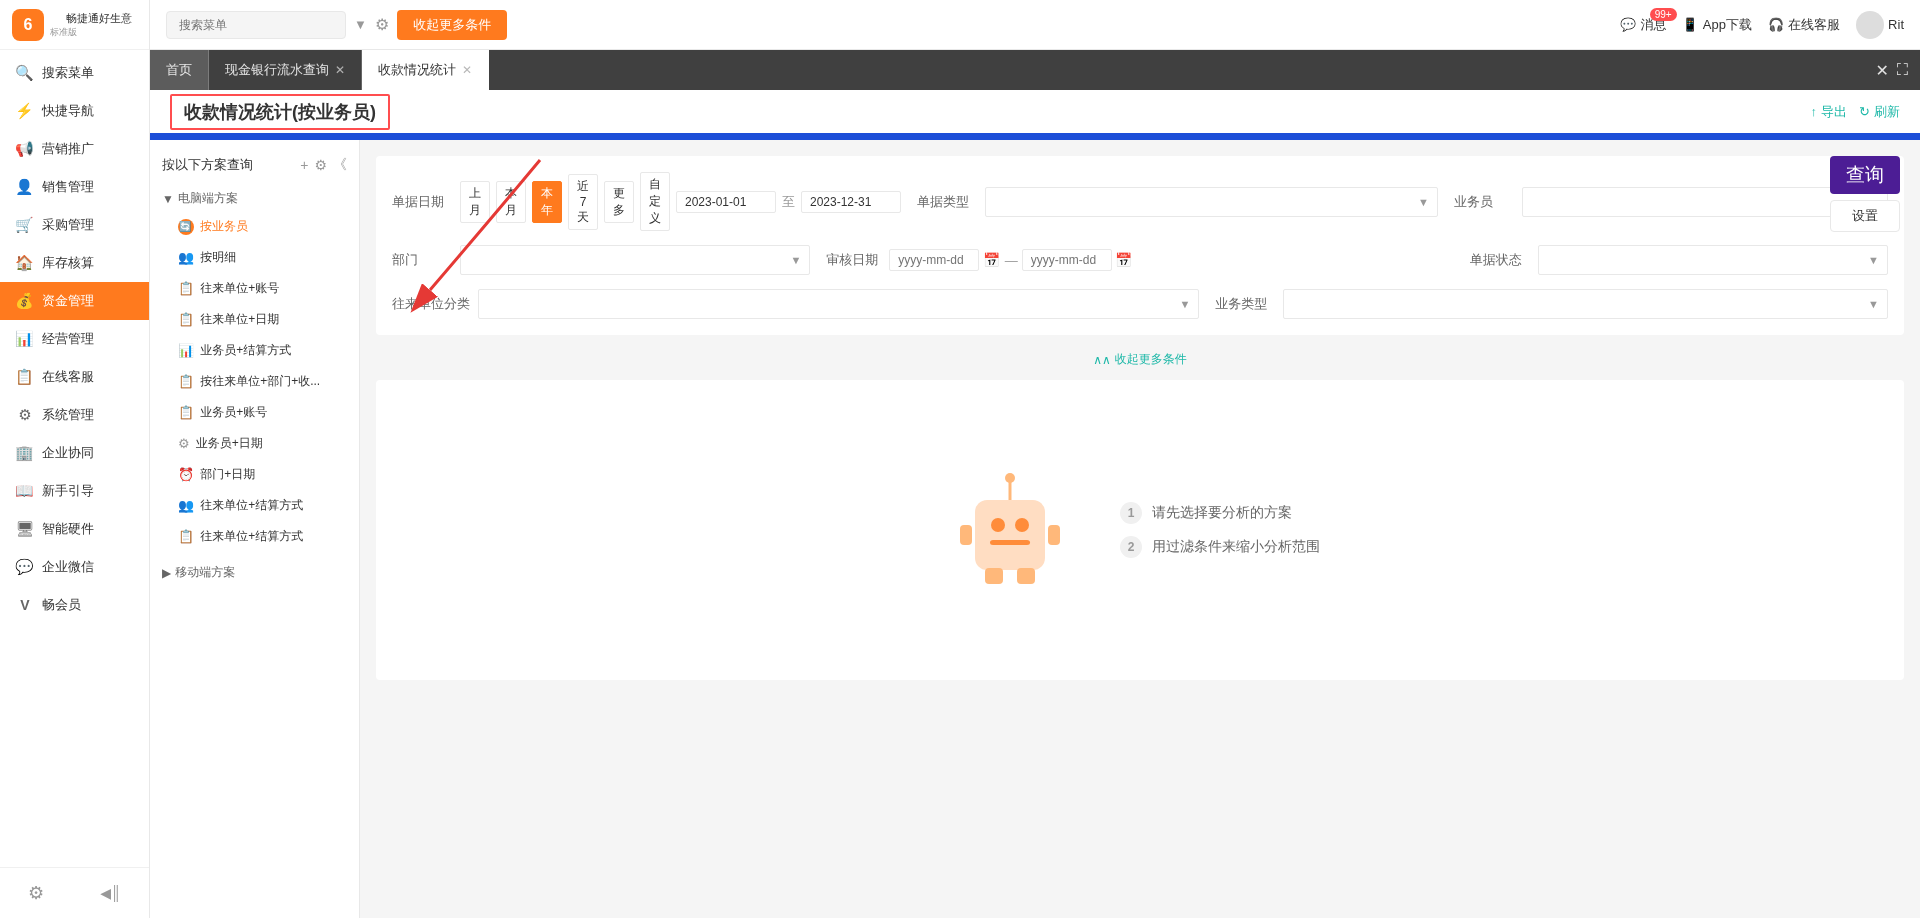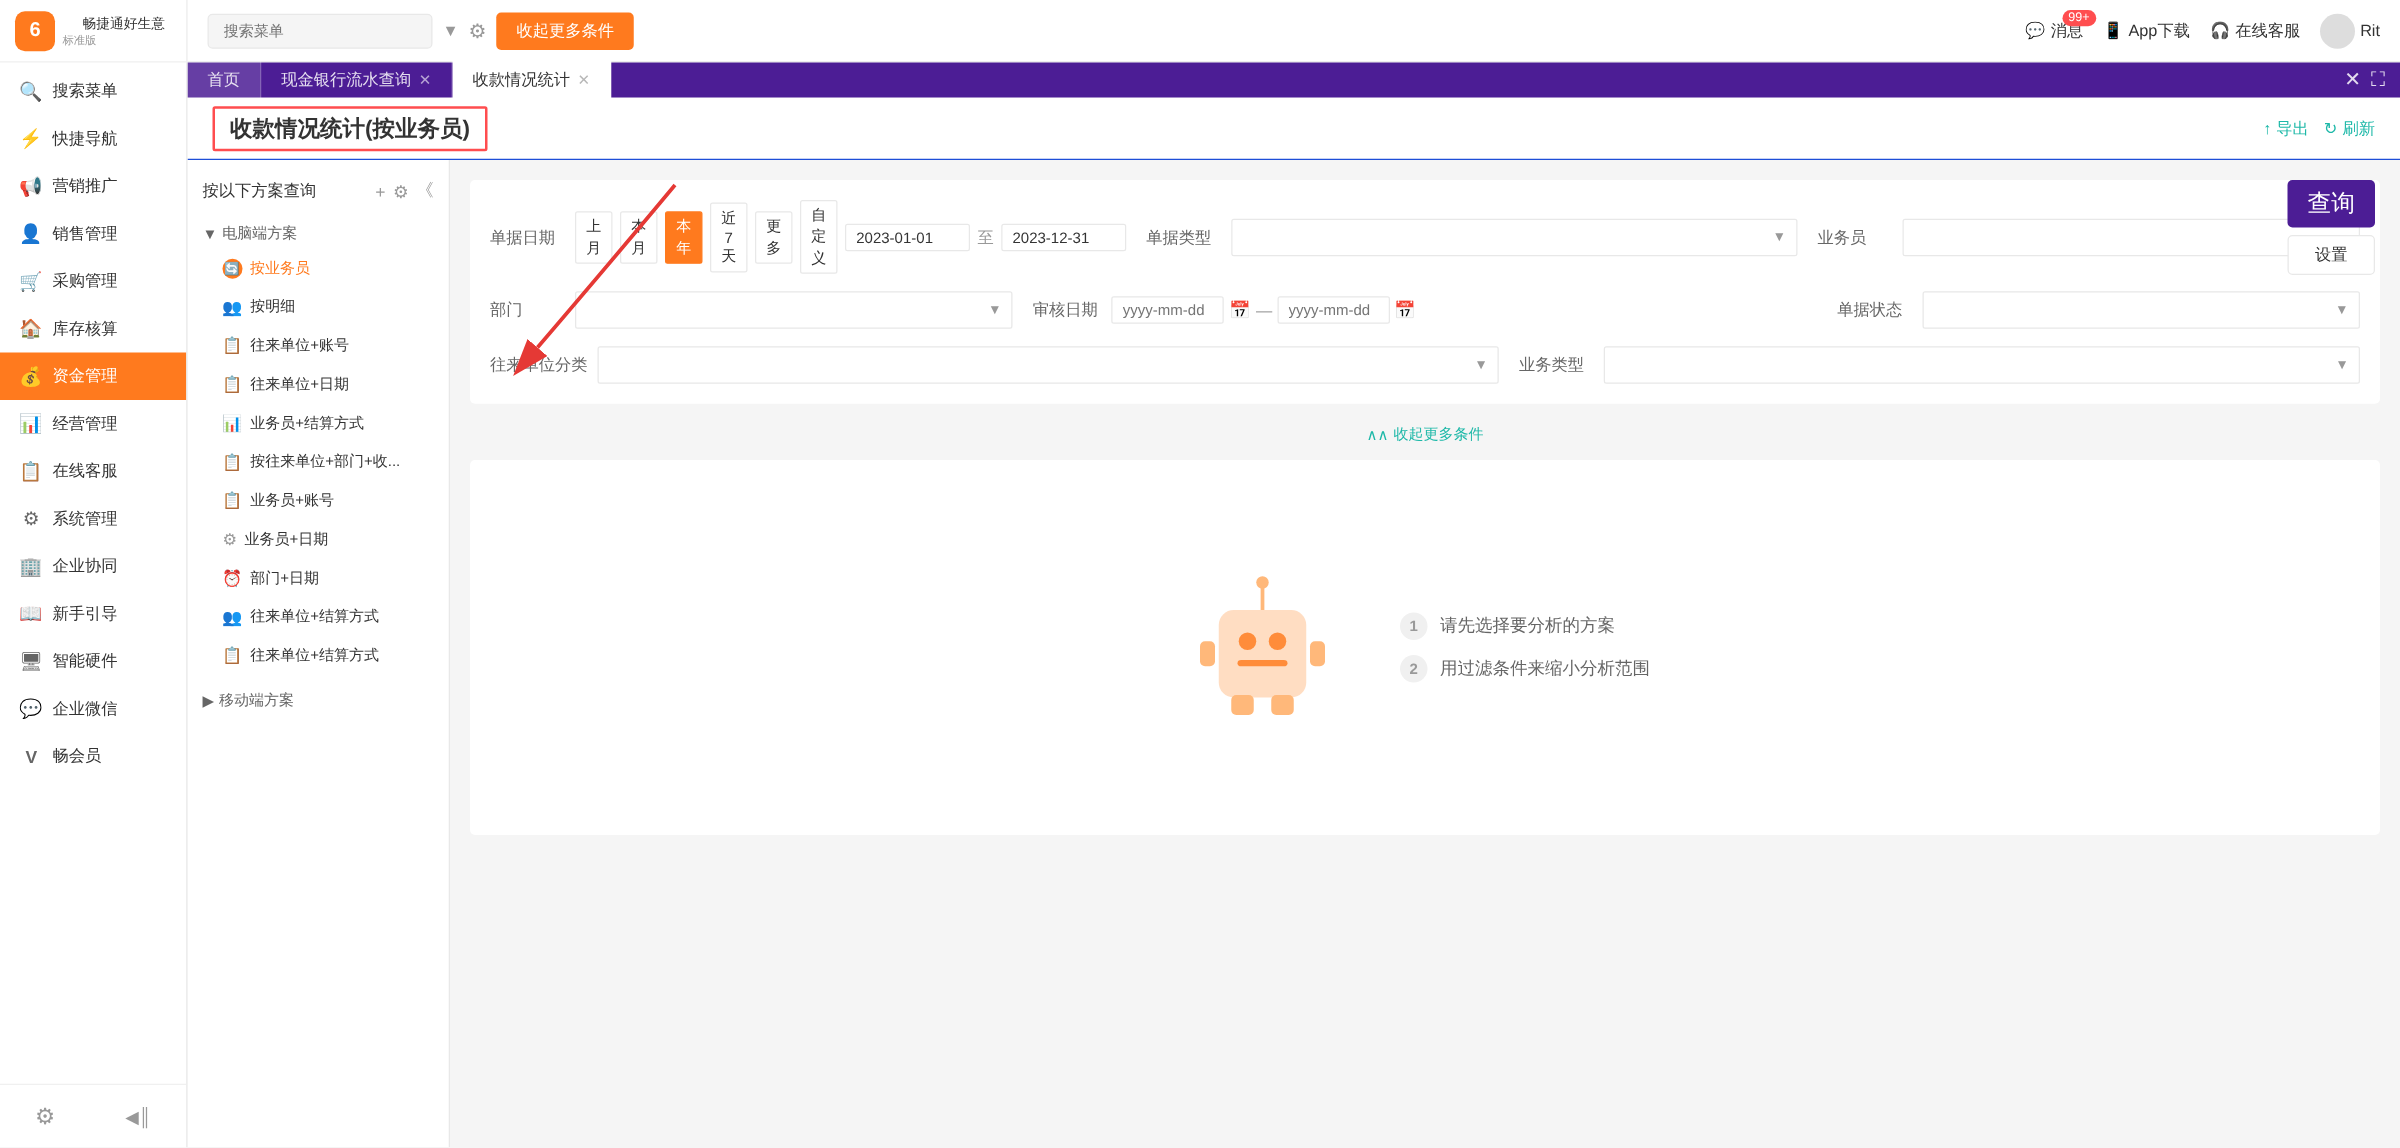--- a/index.html
+++ b/index.html
@@ -27,30 +27,30 @@
     .breadcrumb-input { background: #f5f5f5; border: 1px solid #e8e8e8; border-radius: 4px; padding: 4px 12px; font-size: 12px; color: #999; width: 180px; }
     .topbar-arrow { color: #999; cursor: pointer; }
     .topbar-gear { color: #999; cursor: pointer; font-size: 16px; }
     .trial-btn { background: #ff7a1e; color: #fff; border: none; border-radius: 4px; padding: 6px 16px; font-size: 13px; cursor: pointer; white-space: nowrap; }
     .topbar-right { display: flex; align-items: center; gap: 16px; }
     .topbar-right-item { display: flex; align-items: center; gap: 4px; color: #333; font-size: 13px; cursor: pointer; position: relative; }
     .badge { background: #ff4d4f; color: #fff; border-radius: 10px; font-size: 10px; padding: 1px 5px; position: absolute; top: -8px; right: -10px; }
     .user-avatar { width: 28px; height: 28px; background: #ddd; border-radius: 50%; }
 
     
-    .tabbar { height: 28px; background: #4c1d95; display: flex; align-items: center; padding: 0 0; position: relative; }
+    .tabbar { height: 40px; background: #404040; display: flex; align-items: center; padding: 0 0; position: relative; }
     .tab { display: flex; align-items: center; padding: 0 16px; height: 40px; color: rgba(255,255,255,0.85); font-size: 13px; cursor: pointer; gap: 6px; border-right: 1px solid rgba(255,255,255,0.2); }
     .tab.home { background: rgba(255,255,255,0.15); }
     .tab.active { background: #fff; color: #333; }
     .tab-close { font-size: 12px; opacity: 0.7; }
     .tabbar-right { margin-left: auto; display: flex; align-items: center; gap: 8px; padding-right: 12px; }
     .tabbar-icon-btn { color: rgba(255,255,255,0.85); font-size: 16px; cursor: pointer; }
 
     
-    .page-header { height: 50px; background: #fff; border-bottom: 1px solid #1d4ed8; display: flex; align-items: center; padding: 0 20px; }
+    .page-header { height: 50px; background: #fff; border-bottom: 7px solid #1d4ed8; display: flex; align-items: center; padding: 0 20px; }
     .page-title { font-size: 18px; font-weight: bold; color: #333; border: 2px solid #ff4d4f; padding: 4px 12px; border-radius: 2px; }
     .header-actions { margin-left: auto; display: flex; align-items: center; gap: 12px; }
     .export-btn { display: flex; align-items: center; gap: 4px; color: #1db8a8; cursor: pointer; font-size: 13px; }
     .refresh-btn { display: flex; align-items: center; gap: 4px; color: #1db8a8; cursor: pointer; font-size: 13px; }
 
     
     .content-area { flex: 1; display: flex; overflow: hidden; }
 
     
     .scheme-panel { width: 210px; min-width: 210px; background: #fff; border-right: 1px solid #e8e8e8; overflow-y: auto; padding: 8px 0; position: relative; }

